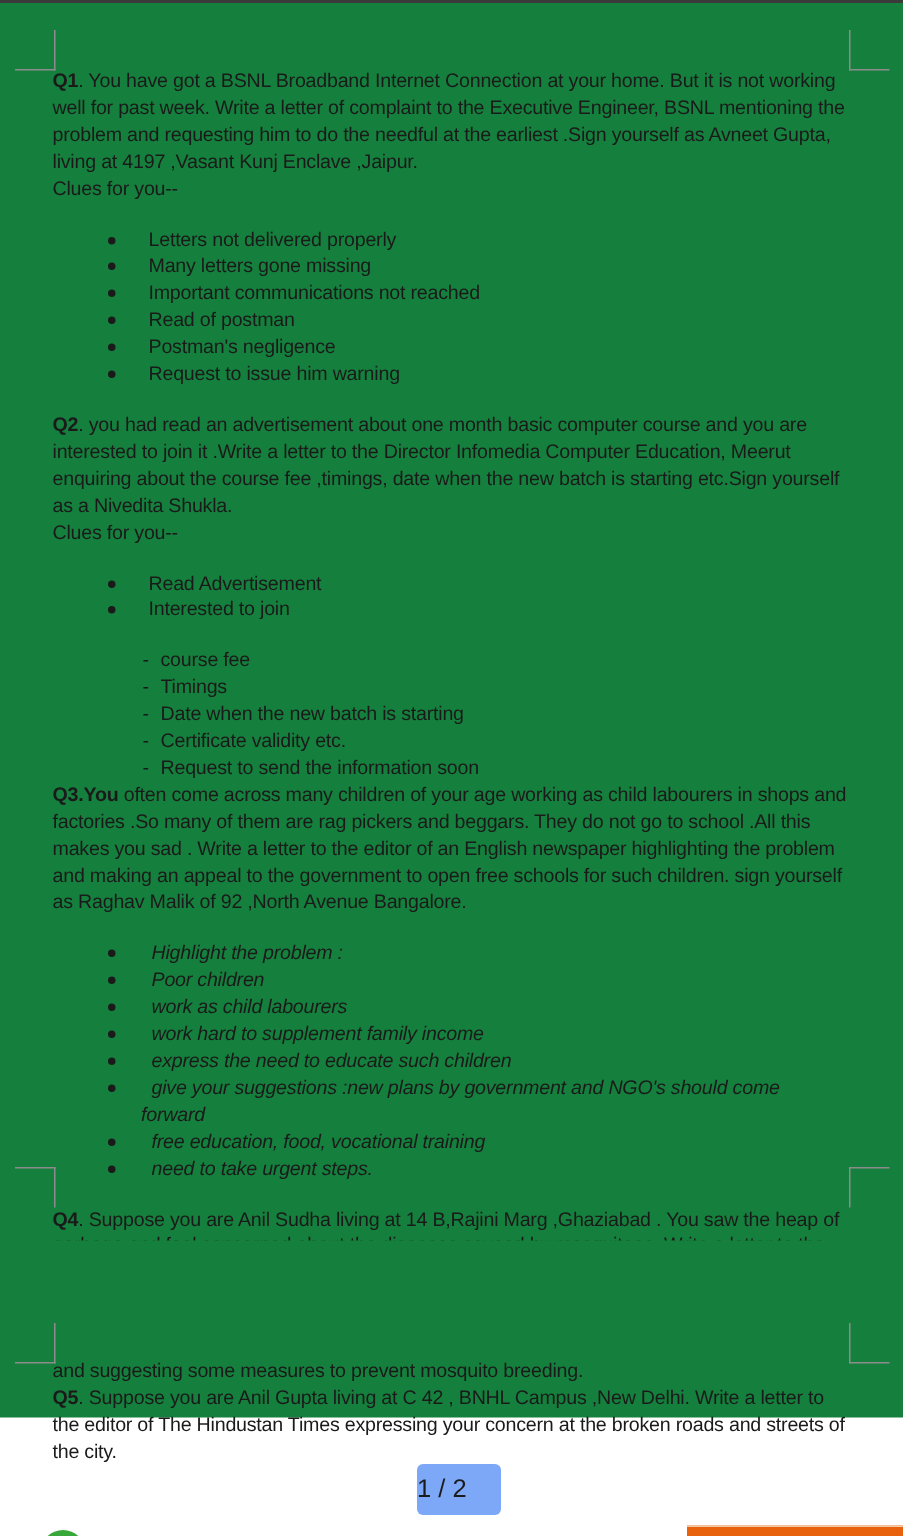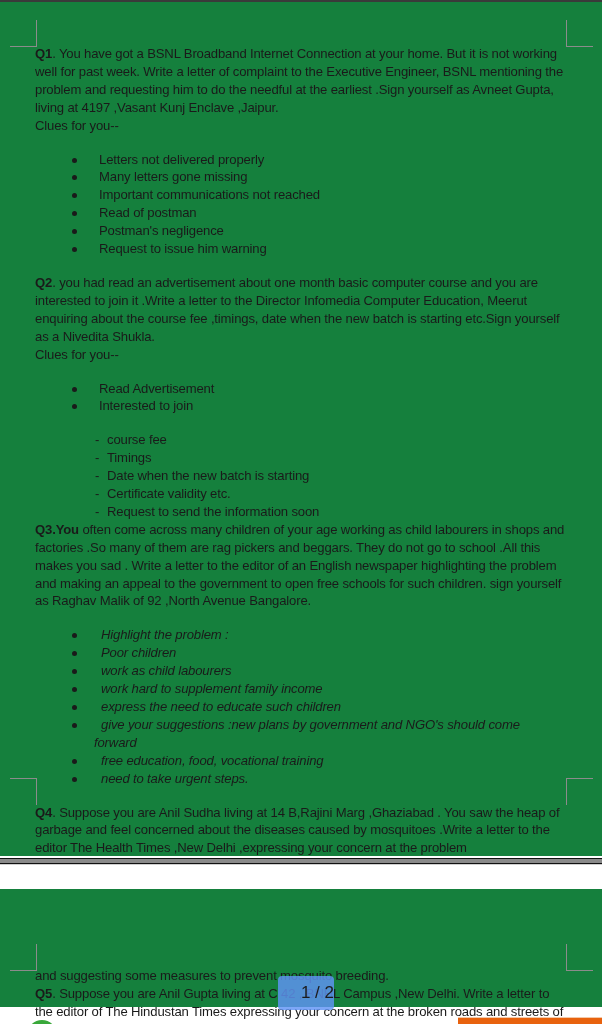--- a/index.html
+++ b/index.html
@@ -22,21 +22,21 @@
       height: 2px;
       background: #3a3a3a;
     }
     .page {
       position: absolute;
       left: 0;
       width: 602px;
       background: #15803d;
     }
     .page-1 { top: 2px; height: 854px; }
-    .page-2 { top: 889px; height: 118px; }
+    .page-2 { top: 827px; height: 118px; }
 
     .corner {
       position: absolute;
       width: 26px;
       height: 26px;
       border-color: #8c8c8c;
       border-style: solid;
       border-width: 0;
     }
     .corner.tl { left: 10px; border-right-width: 1px; border-bottom-width: 1px; }
@@ -109,21 +109,21 @@
       position: absolute;
       left: 278px;
       top: 976px;
       width: 56px;
       height: 34px;
       border-radius: 4px;
       background: rgba(96, 148, 245, 0.82);
       color: #1b1b1b;
       font-size: 17px;
       line-height: 34px;
-      text-align: right;
+      text-align: left;
     }
 
     .green-bubble {
       position: absolute;
       left: 27px;
       top: 1020px;
       width: 30px;
       height: 30px;
       border-radius: 50%;
       background: #39a83a;

